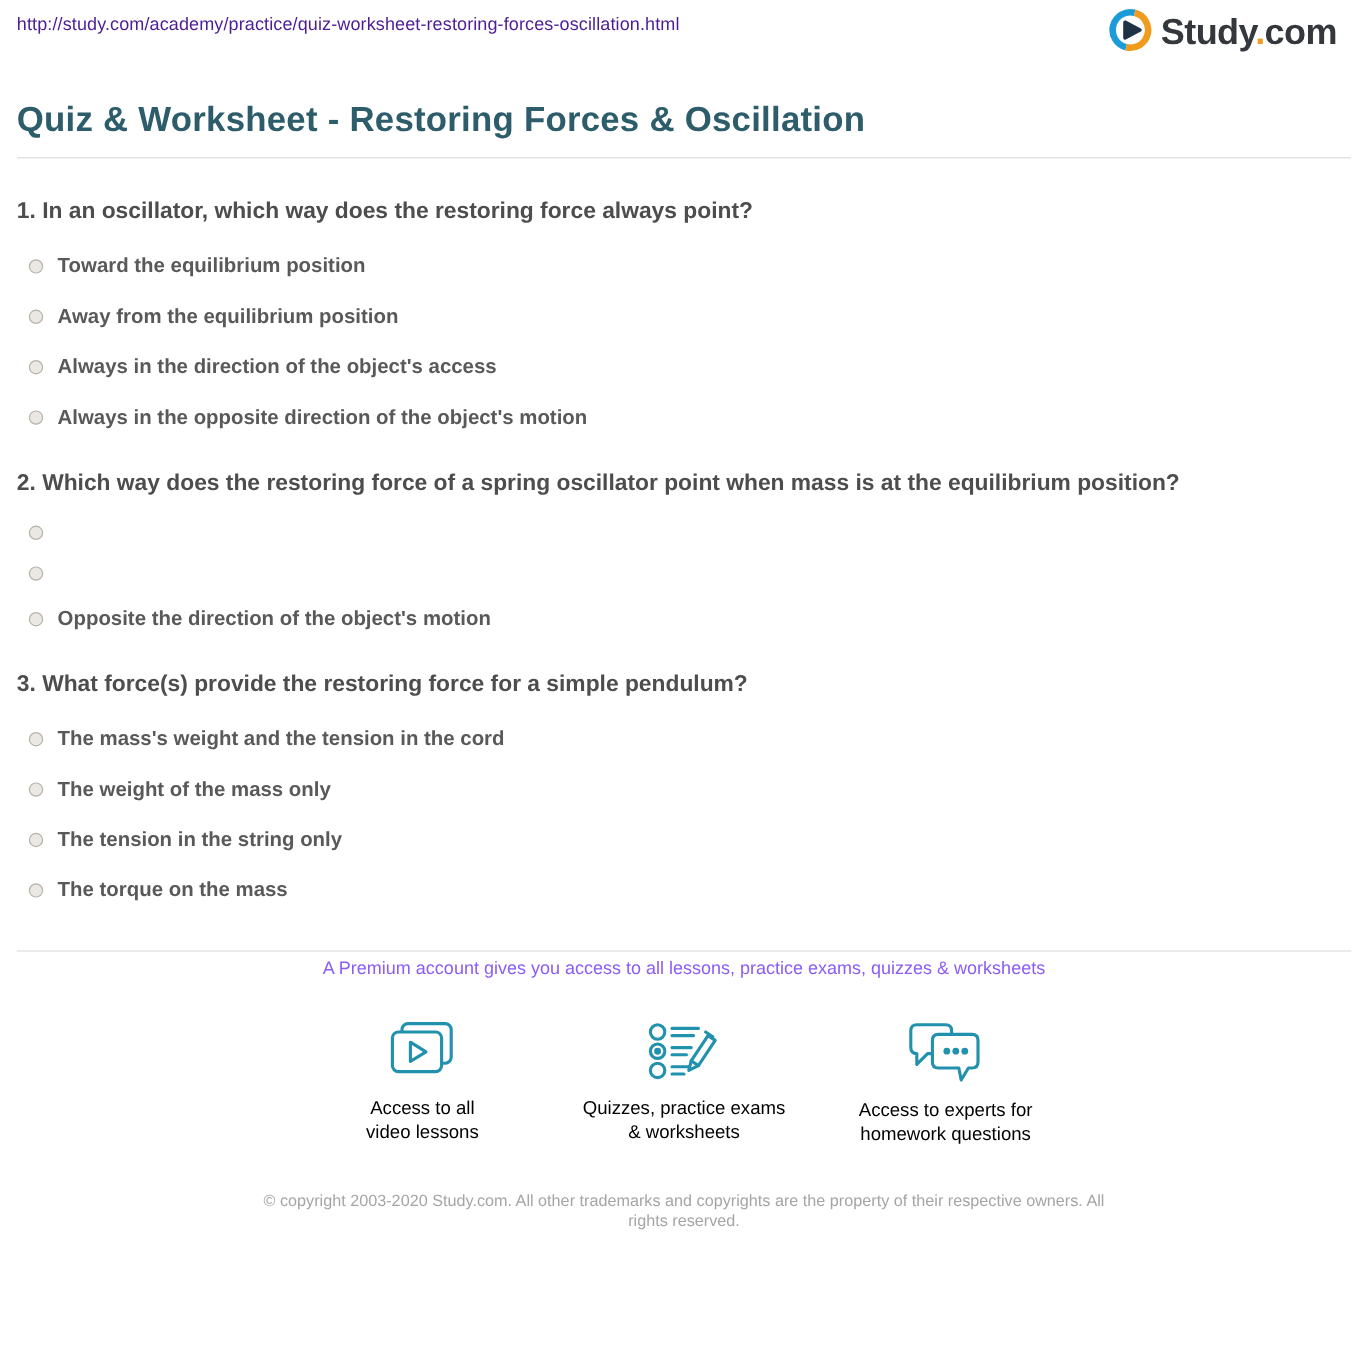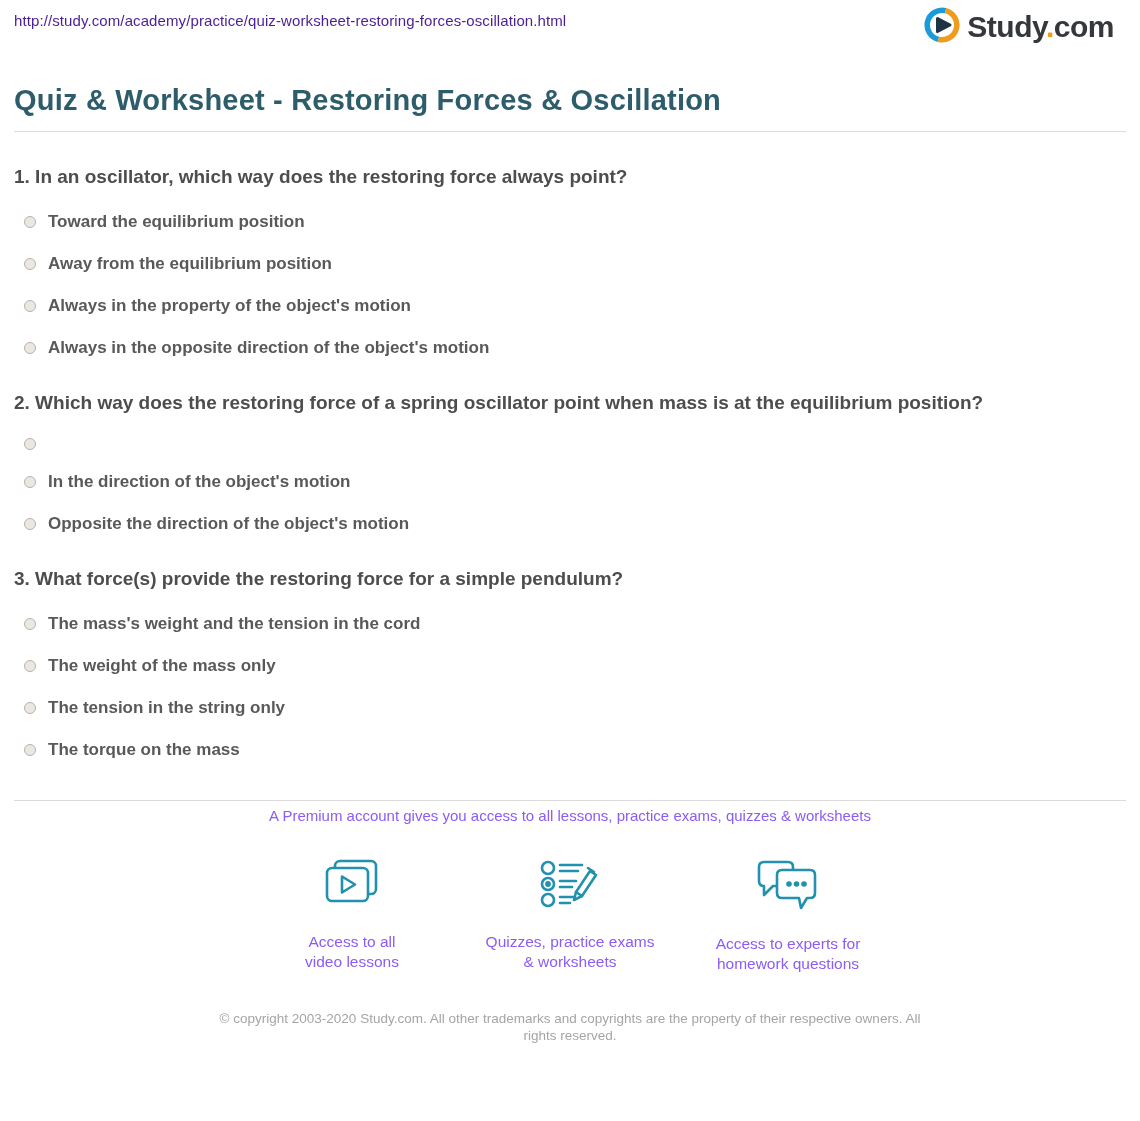--- a/index.html
+++ b/index.html
@@ -102,24 +102,24 @@
   }
   .features {
     margin-top: 34px;
     display: flex;
     justify-content: center;
     align-items: flex-start;
   }
   .feature { width: 218px; text-align: center; }
   .feature-icon { display: inline-block; height: 52px; }
   .feature-label {
-    margin-top: 18px;
+    margin-top: 7px;
     font-size: 15.5px;
     line-height: 20px;
-    color: #8b5cf6;
+    color: #000000;
   }
   .copyright {
     margin: 36px auto 0;
     max-width: 710px;
     font-size: 13.5px;
     line-height: 17px;
     color: #a5a5a5;
     text-align: center;
   }
 </style>
@@ -157,39 +157,38 @@
     <span class="option-label">Toward the equilibrium position</span>
   </div>
 
   <div class="option">
     <span class="radio"></span>
     <span class="option-label">Away from the equilibrium position</span>
   </div>
 
   <div class="option">
     <span class="radio"></span>
-    <span class="option-label">Always in the property of the object's motion</span>
+    <span class="option-label">Always in the direction of the object's access</span>
   </div>
 
   <div class="option">
     <span class="radio"></span>
     <span class="option-label">Always in the opposite direction of the object's motion</span>
   </div>
 </section>
 
   <section class="question">
     <h2 class="q-text">2. Which way does the restoring force of a spring oscillator point when mass is at the equilibrium position?</h2>
 
   <div class="option">
     <span class="radio"></span>
   </div>
 
   <div class="option">
     <span class="radio"></span>
-    <span class="option-label">In the direction of the object's motion</span>
   </div>
 
   <div class="option">
     <span class="radio"></span>
     <span class="option-label">Opposite the direction of the object's motion</span>
   </div>
 
 </section>
 
   <section class="question">

